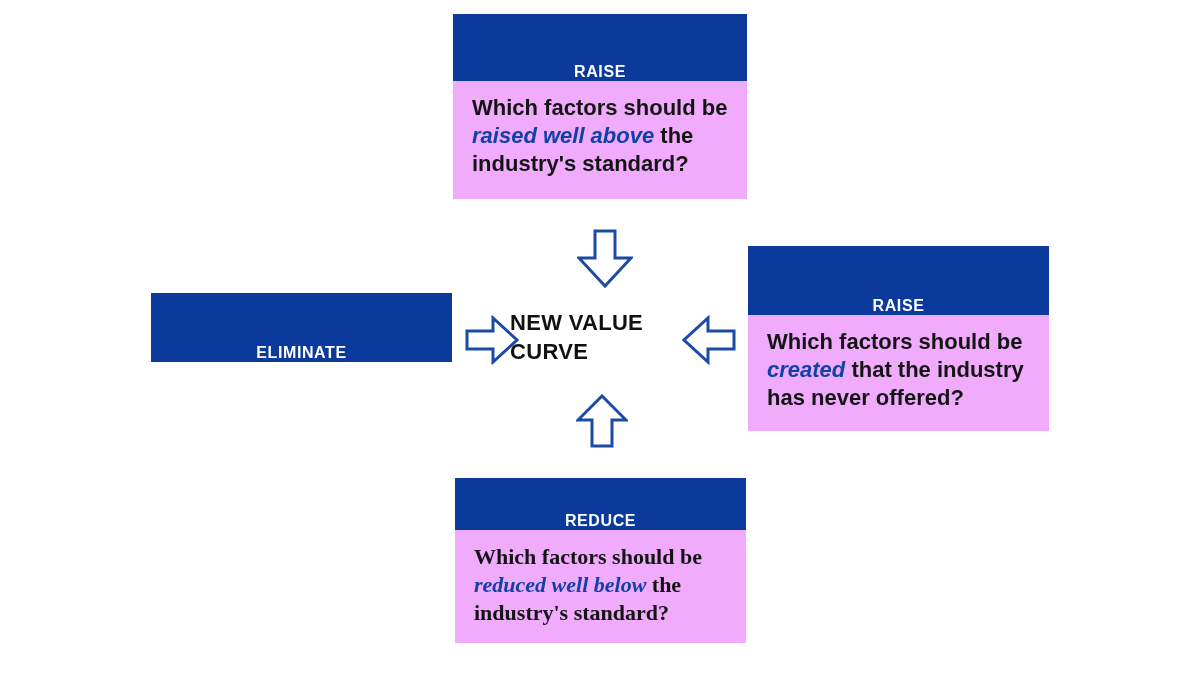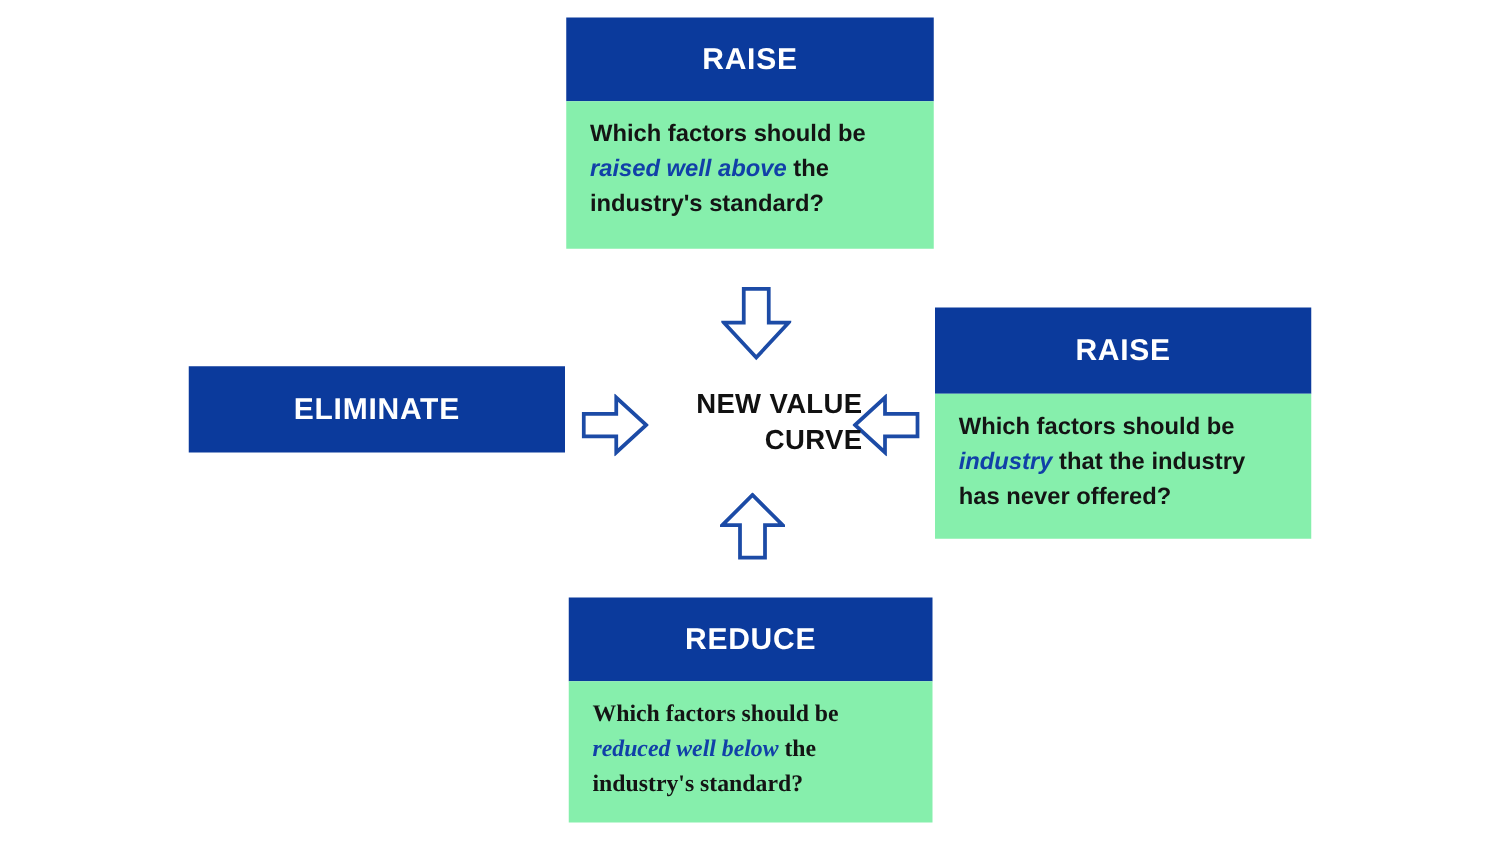--- a/index.html
+++ b/index.html
@@ -9,31 +9,31 @@
     height: 675px;
     background: #ffffff;
     overflow: hidden;
     font-family: "Liberation Sans", sans-serif;
   }
   .card { position: absolute; }
   .card-header {
     background: #0b3a9c;
     color: #ffffff;
     font-weight: 700;
-    font-size: 24px;
+    font-size: 16px;
     letter-spacing: 0.6px;
     display: flex;
-    align-items: center;
+    align-items: flex-end;
     justify-content: center;
   }
   .card-body {
-    background: #86efac;
+    background: #f0abfc;
     color: #141414;
     font-weight: 700;
-    font-size: 19px;
+    font-size: 22px;
     line-height: 28px;
     padding: 13px 18px 15px 19px;
     box-sizing: border-box;
   }
   .em-blue {
     color: #1140a8;
     font-style: italic;
     font-weight: 700;
   }
   
@@ -43,30 +43,30 @@
   
   .card-eliminate { left: 151px; top: 246px; width: 301px; }
   .card-eliminate .card-header { height: 69px; margin-top: 47px; }
   .card-eliminate .card-body   { min-height: 116px; }
   
   .card-create { left: 748px; top: 246px; width: 301px; }
   .card-create .card-header { height: 69px; }
   .card-create .card-body   { min-height: 116px; }
   
   .card-reduce { left: 455px; top: 478px; width: 291px; }
-  .card-reduce .card-header { height: 67px; }
+  .card-reduce .card-header { height: 52px; }
   .card-reduce .card-body   { min-height: 113px; font-family: Liberation Serif, serif; }
 
   
   .center-label {
     position: absolute;
     left: 510px;
     top: 308px;
     width: 180px;
-    text-align: right;
+    text-align: left;
     color: #111111;
     font-weight: 700;
     font-size: 22px;
     line-height: 29px;
     letter-spacing: 0.3px;
   }
   .arrow { position: absolute; }
   .arrow svg { display: block; }
   .arrow polygon {
     fill: #ffffff;
@@ -97,21 +97,21 @@
     <div class="card-header">
       <span>ELIMINATE</span>
     </div>
   </div>
 
   <div class="card card-create">
     <div class="card-header">
       <span>RAISE</span>
     </div>
     <div class="card-body">
-      <span>Which factors should be </span><span class="em-blue">industry</span><span> that the industry has never offered?</span>
+      <span>Which factors should be </span><span class="em-blue">created</span><span> that the industry has never offered?</span>
     </div>
   </div>
 
   <div class="card card-reduce">
     <div class="card-header">
       <span>REDUCE</span>
     </div>
     <div class="card-body">
       <span>Which factors should be </span><span class="em-blue">reduced well below</span><span> the industry's standard?</span>
     </div>

